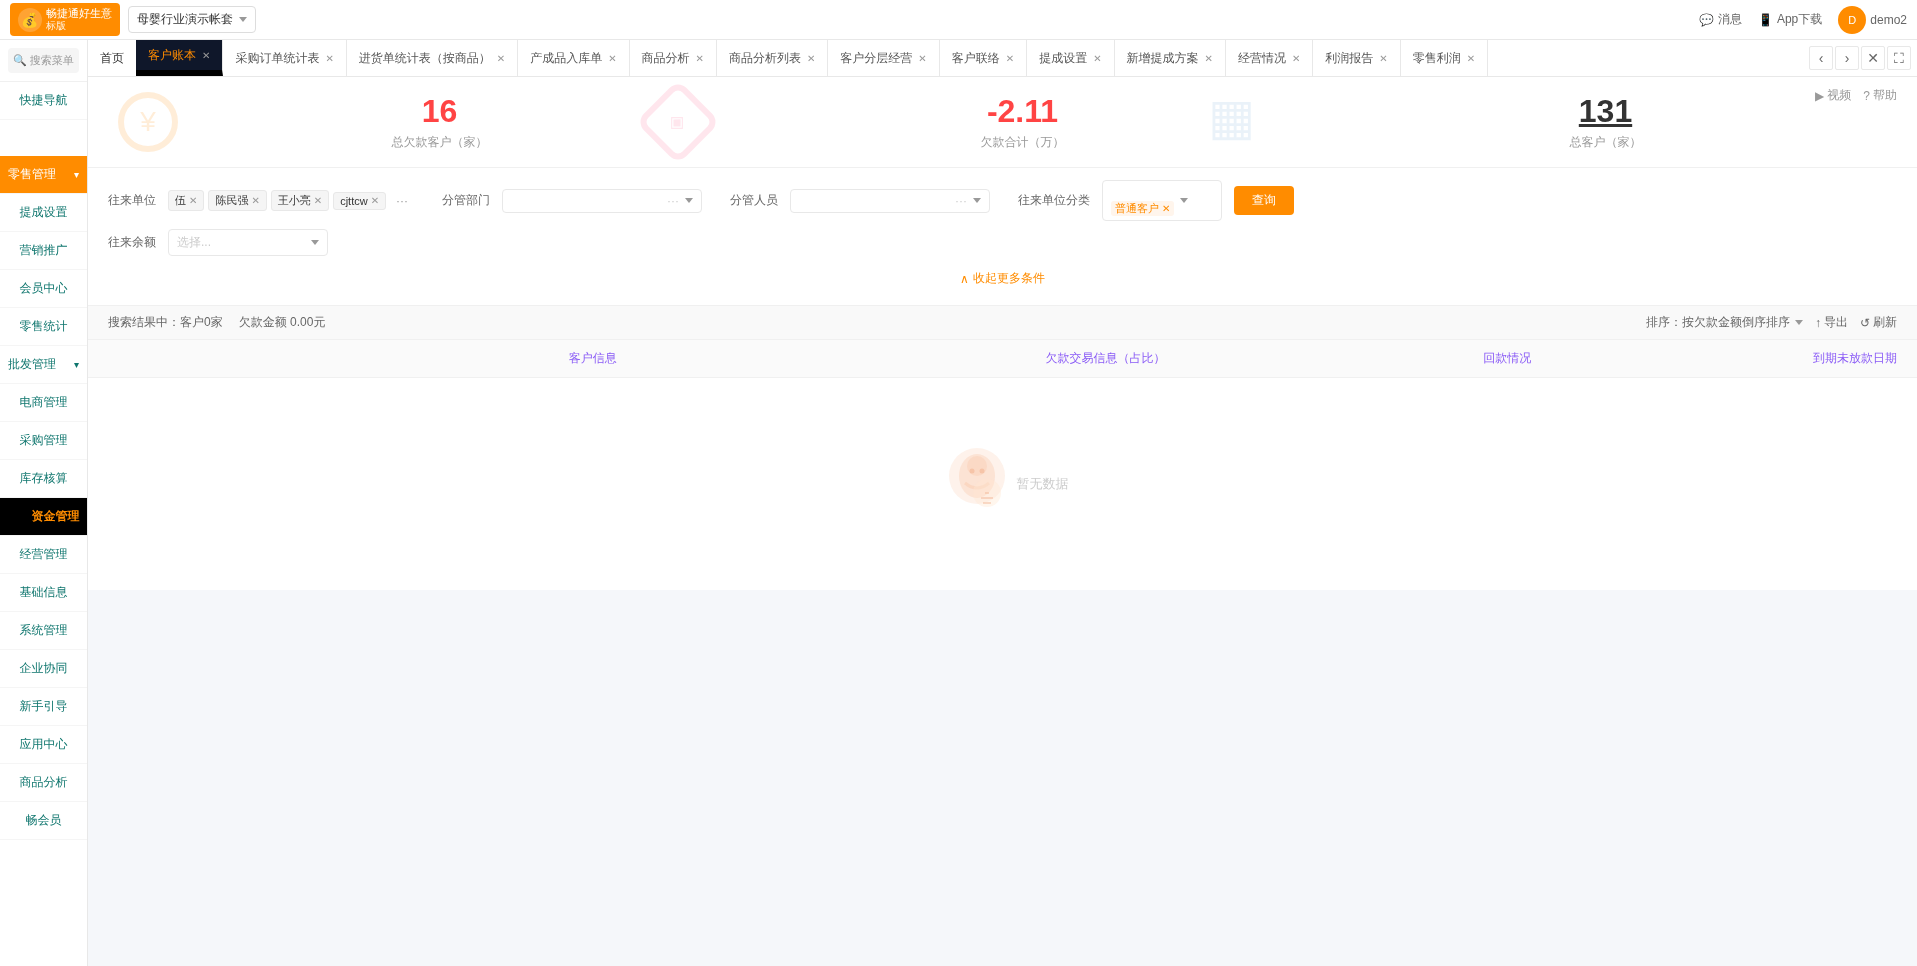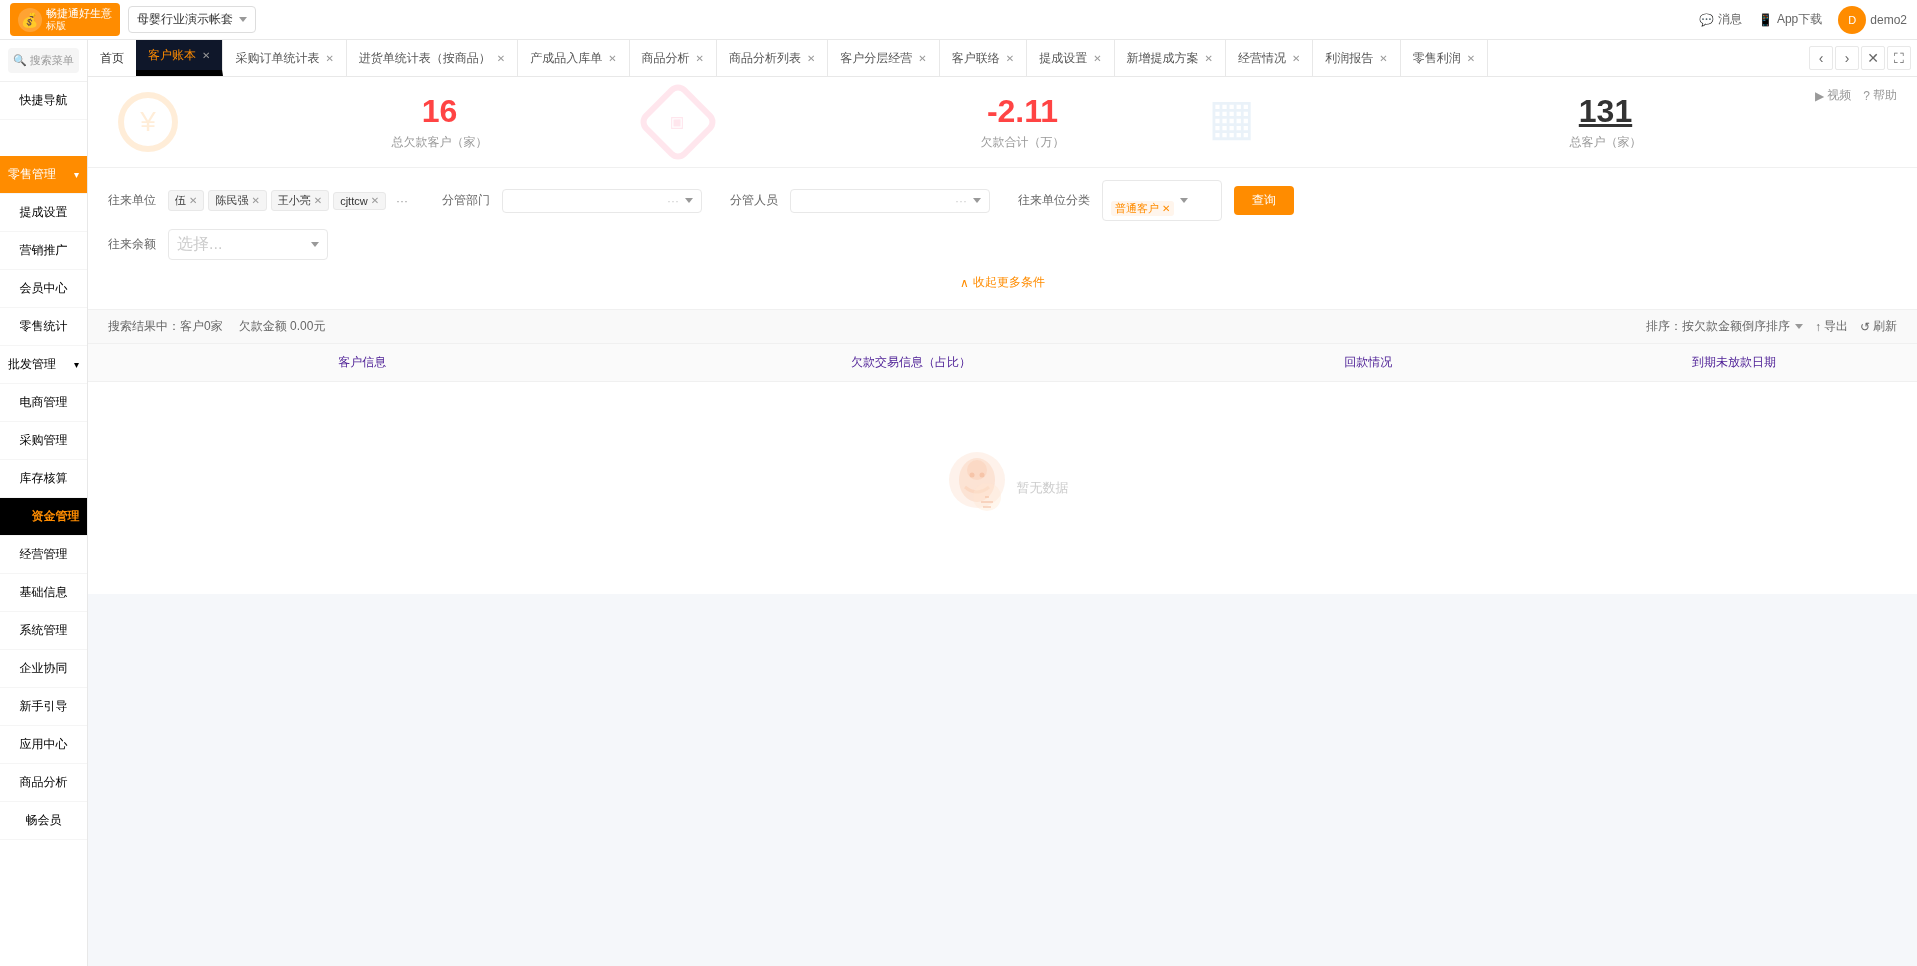--- a/index.html
+++ b/index.html
@@ -16,21 +16,21 @@
     .top-bar-right-item { display: flex; align-items: center; gap: 4px; cursor: pointer; }
     .avatar { width: 28px; height: 28px; border-radius: 50%; background: #ff8c00; display: flex; align-items: center; justify-content: center; color: #fff; font-size: 11px; }
 
     
     .main-layout { display: flex; flex: 1; overflow: hidden; }
 
     
     .sidebar { width: 88px; background: #fff; border-right: 1px solid #e8e8e8; display: flex; flex-direction: column; flex-shrink: 0; overflow-y: auto; }
     .sidebar-search { padding: 8px; border-bottom: 1px solid #f0f0f0; }
     .sidebar-search-btn { width: 100%; background: #f5f5f5; border: none; border-radius: 4px; padding: 5px; font-size: 11px; color: #999; cursor: pointer; display: flex; align-items: center; justify-content: center; gap: 3px; }
-    .sidebar-nav-item { display: flex; align-items: center; justify-content: center; padding: 10px 4px; font-size: 12px; color: #000000; cursor: pointer; border-bottom: 1px solid #f5f5f5; text-align: center; }
+    .sidebar-nav-item { display: flex; align-items: center; justify-content: center; padding: 10px 4px; font-size: 12px; color: #0f766e; cursor: pointer; border-bottom: 1px solid #f5f5f5; text-align: center; }
     .sidebar-nav-item.active { background: #ff8c00; color: #fff; }
 
     
     .content-area { flex: 1; display: flex; flex-direction: column; overflow: hidden; }
 
     
     .tab-bar { background: #fff; border-bottom: 1px solid #e8e8e8; display: flex; align-items: center; flex-shrink: 0; overflow: hidden; }
     .tab-item { display: flex; align-items: center; padding: 8px 12px; font-size: 12px; color: #555; cursor: pointer; border-right: 1px solid #e8e8e8; white-space: nowrap; flex-shrink: 0; height: 36px; }
     .tab-item.active { background: #0f172a; color: #ff8c00; border-bottom: 6px solid #000000; }
     .tab-item .tab-close { margin-left: 6px; color: #999; font-size: 10px; cursor: pointer; }
@@ -54,35 +54,35 @@
     .filter-area { background: #fff; padding: 12px 20px; border-bottom: 1px solid #f0f0f0; }
     .filter-row { display: flex; align-items: center; gap: 12px; flex-wrap: wrap; margin-bottom: 8px; }
     .filter-row:last-child { margin-bottom: 0; }
     .filter-label { color: #666; font-size: 12px; flex-shrink: 0; }
     .filter-tags { display: flex; align-items: center; gap: 4px; flex-wrap: wrap; }
     .filter-tag { display: flex; align-items: center; gap: 3px; background: #f5f5f5; border: 1px solid #e8e8e8; border-radius: 3px; padding: 2px 6px; font-size: 11px; color: #333; }
     .filter-tag .remove { cursor: pointer; color: #999; font-size: 10px; }
     .filter-more { color: #999; font-size: 12px; cursor: pointer; padding: 2px 6px; }
     .filter-selector { display: flex; align-items: center; gap: 4px; border: 1px solid #e8e8e8; border-radius: 4px; padding: 4px 8px; min-width: 120px; background: #fff; cursor: pointer; }
     .filter-selector-wide { min-width: 200px; }
-    .filter-selector-label { font-size: 16px; color: #999; flex: 1; }
+    .filter-selector-label { font-size: 12px; color: #999; flex: 1; }
     .filter-collapse { display: flex; align-items: center; justify-content: center; width: 100%; padding: 6px; color: #ff8c00; font-size: 12px; cursor: pointer; }
     .query-btn { background: #ff8c00; color: #fff; border: none; border-radius: 4px; padding: 6px 18px; font-size: 12px; cursor: pointer; flex-shrink: 0; }
     .selected-tag { background: #fff5ec; border-color: #ffb86c; color: #ff8c00; }
 
     
     .result-bar { background: #f9f9f9; padding: 8px 20px; border-bottom: 1px solid #f0f0f0; display: flex; align-items: center; justify-content: space-between; font-size: 12px; color: #666; }
     .result-bar-left { display: flex; align-items: center; gap: 16px; }
     .result-bar-right { display: flex; align-items: center; gap: 12px; }
     .result-bar-right span { cursor: pointer; display: flex; align-items: center; gap: 3px; }
     .sort-btn { display: flex; align-items: center; gap: 4px; cursor: pointer; }
 
     
     .data-table { width: 100%; border-collapse: collapse; background: #fff; }
-    .data-table th { text-align: center; padding: 10px 20px; font-size: 12px; color: #4c1d95; font-weight: normal; border-bottom: 1px solid #f0f0f0; background: #fafafa; }
+    .data-table th { text-align: right; padding: 10px 20px; font-size: 12px; color: #8b5cf6; font-weight: normal; border-bottom: 1px solid #f0f0f0; background: #fafafa; }
 
     
     .empty-state { display: flex; flex-direction: row; align-items: center; justify-content: center; padding: 60px 0; color: #ccc; font-size: 13px; }
     .empty-icon { width: 80px; height: 80px; margin-bottom: 12px; opacity: 0.5; }
 
     
     ::-webkit-scrollbar { width: 4px; height: 4px; }
     ::-webkit-scrollbar-track { background: #f1f1f1; }
     ::-webkit-scrollbar-thumb { background: #ccc; border-radius: 2px; }
 

